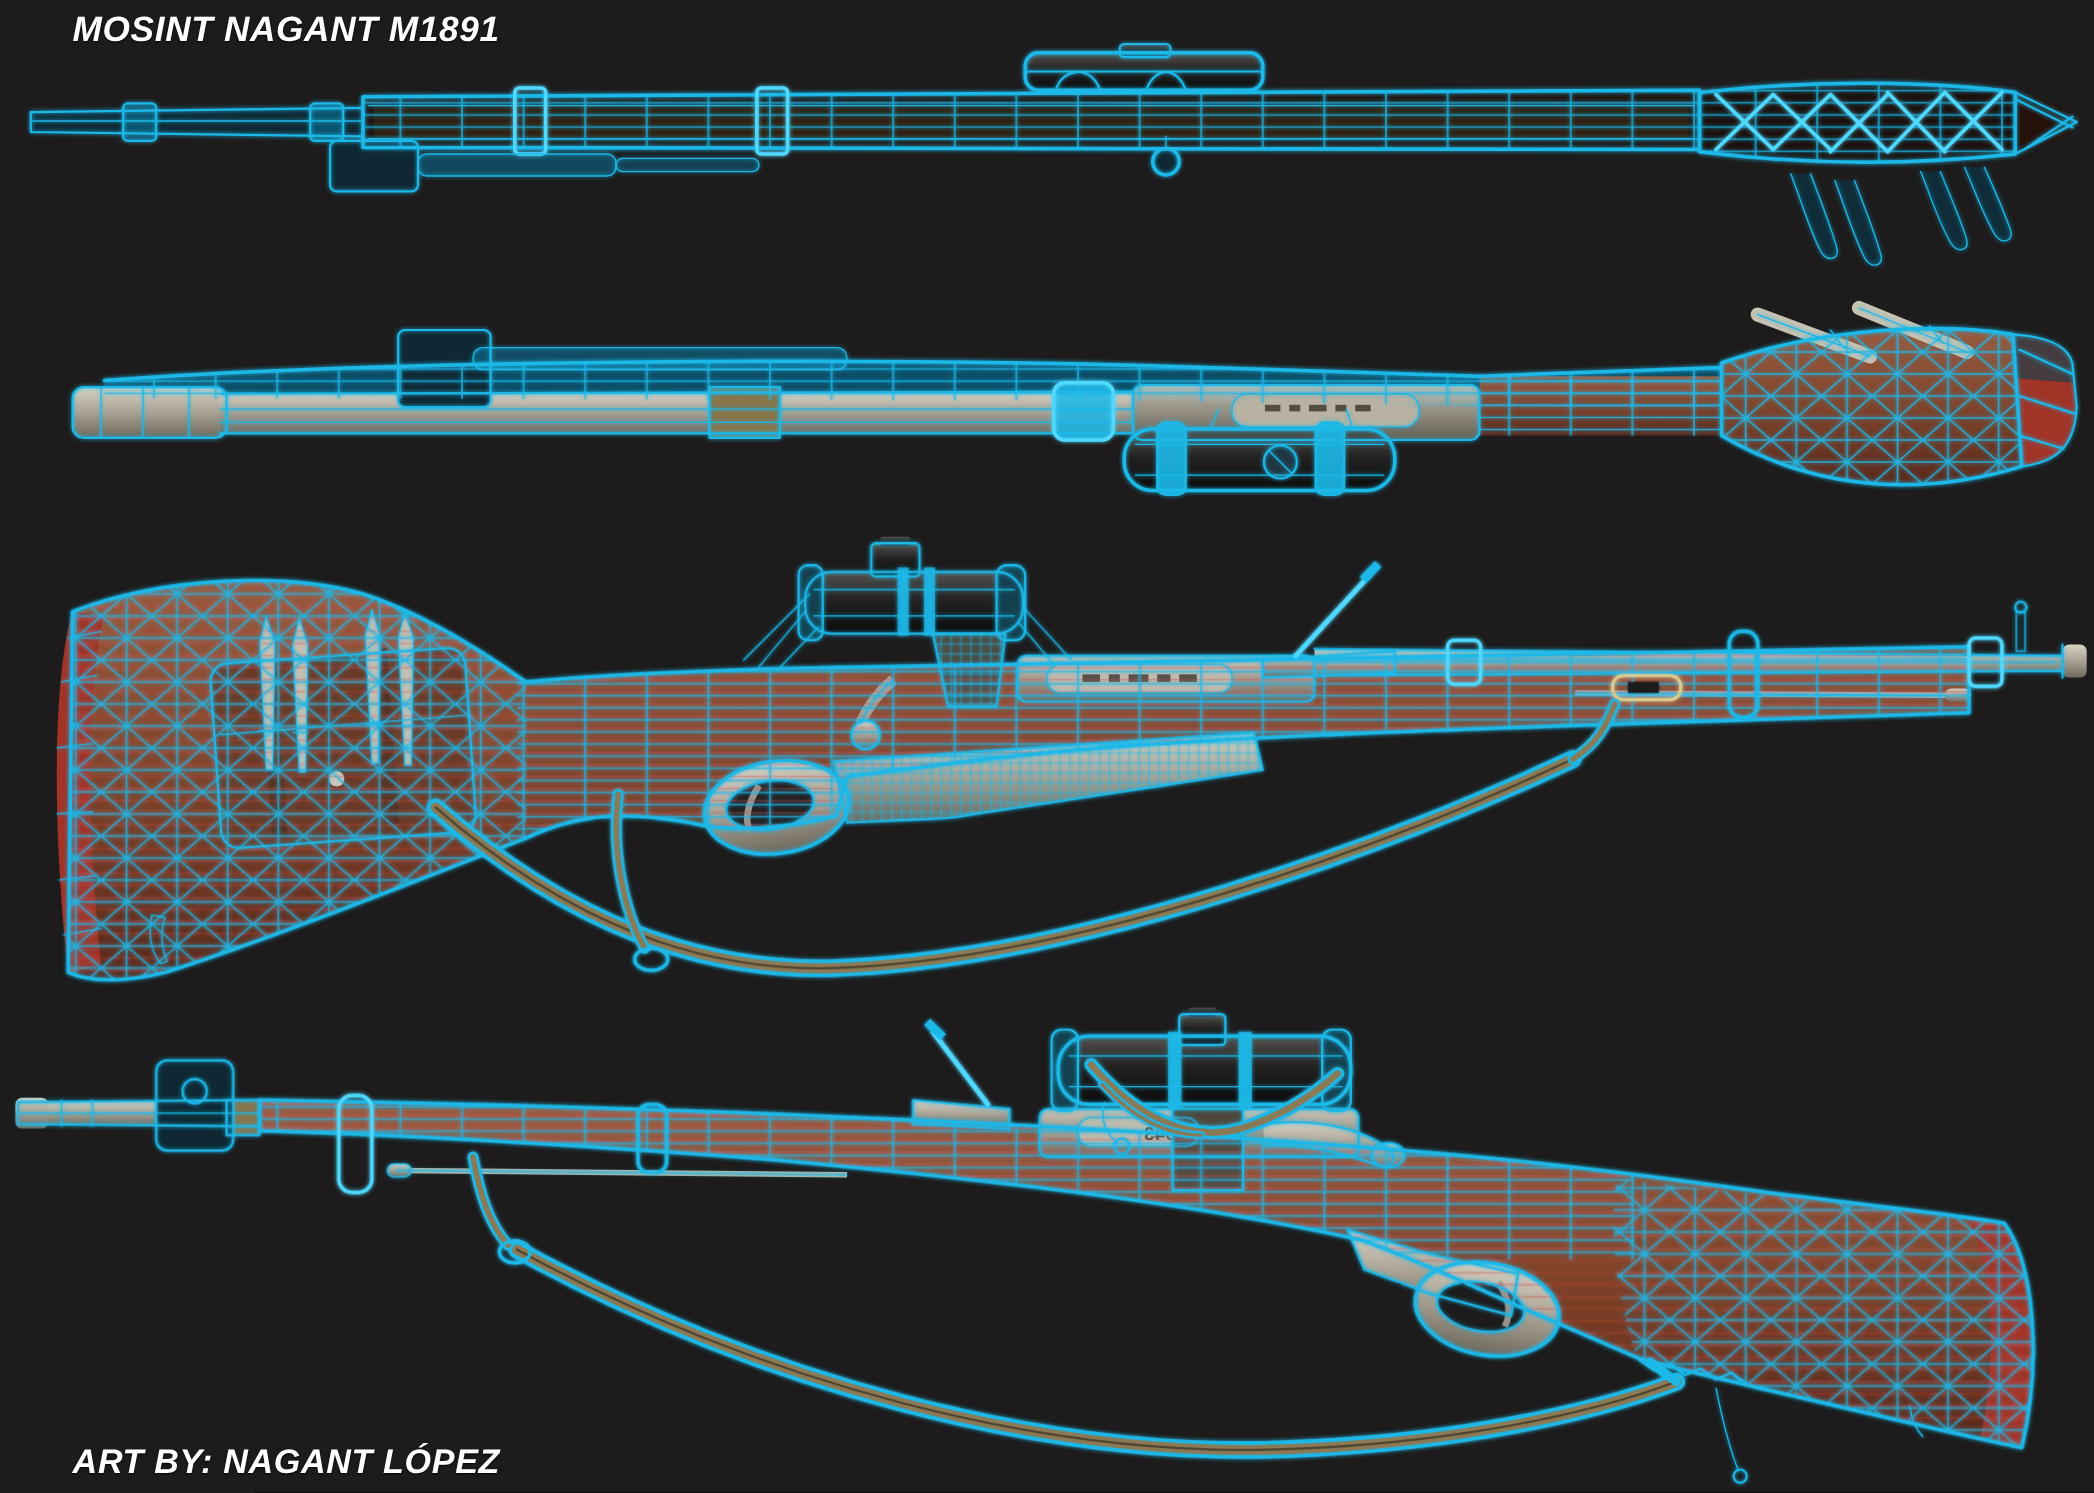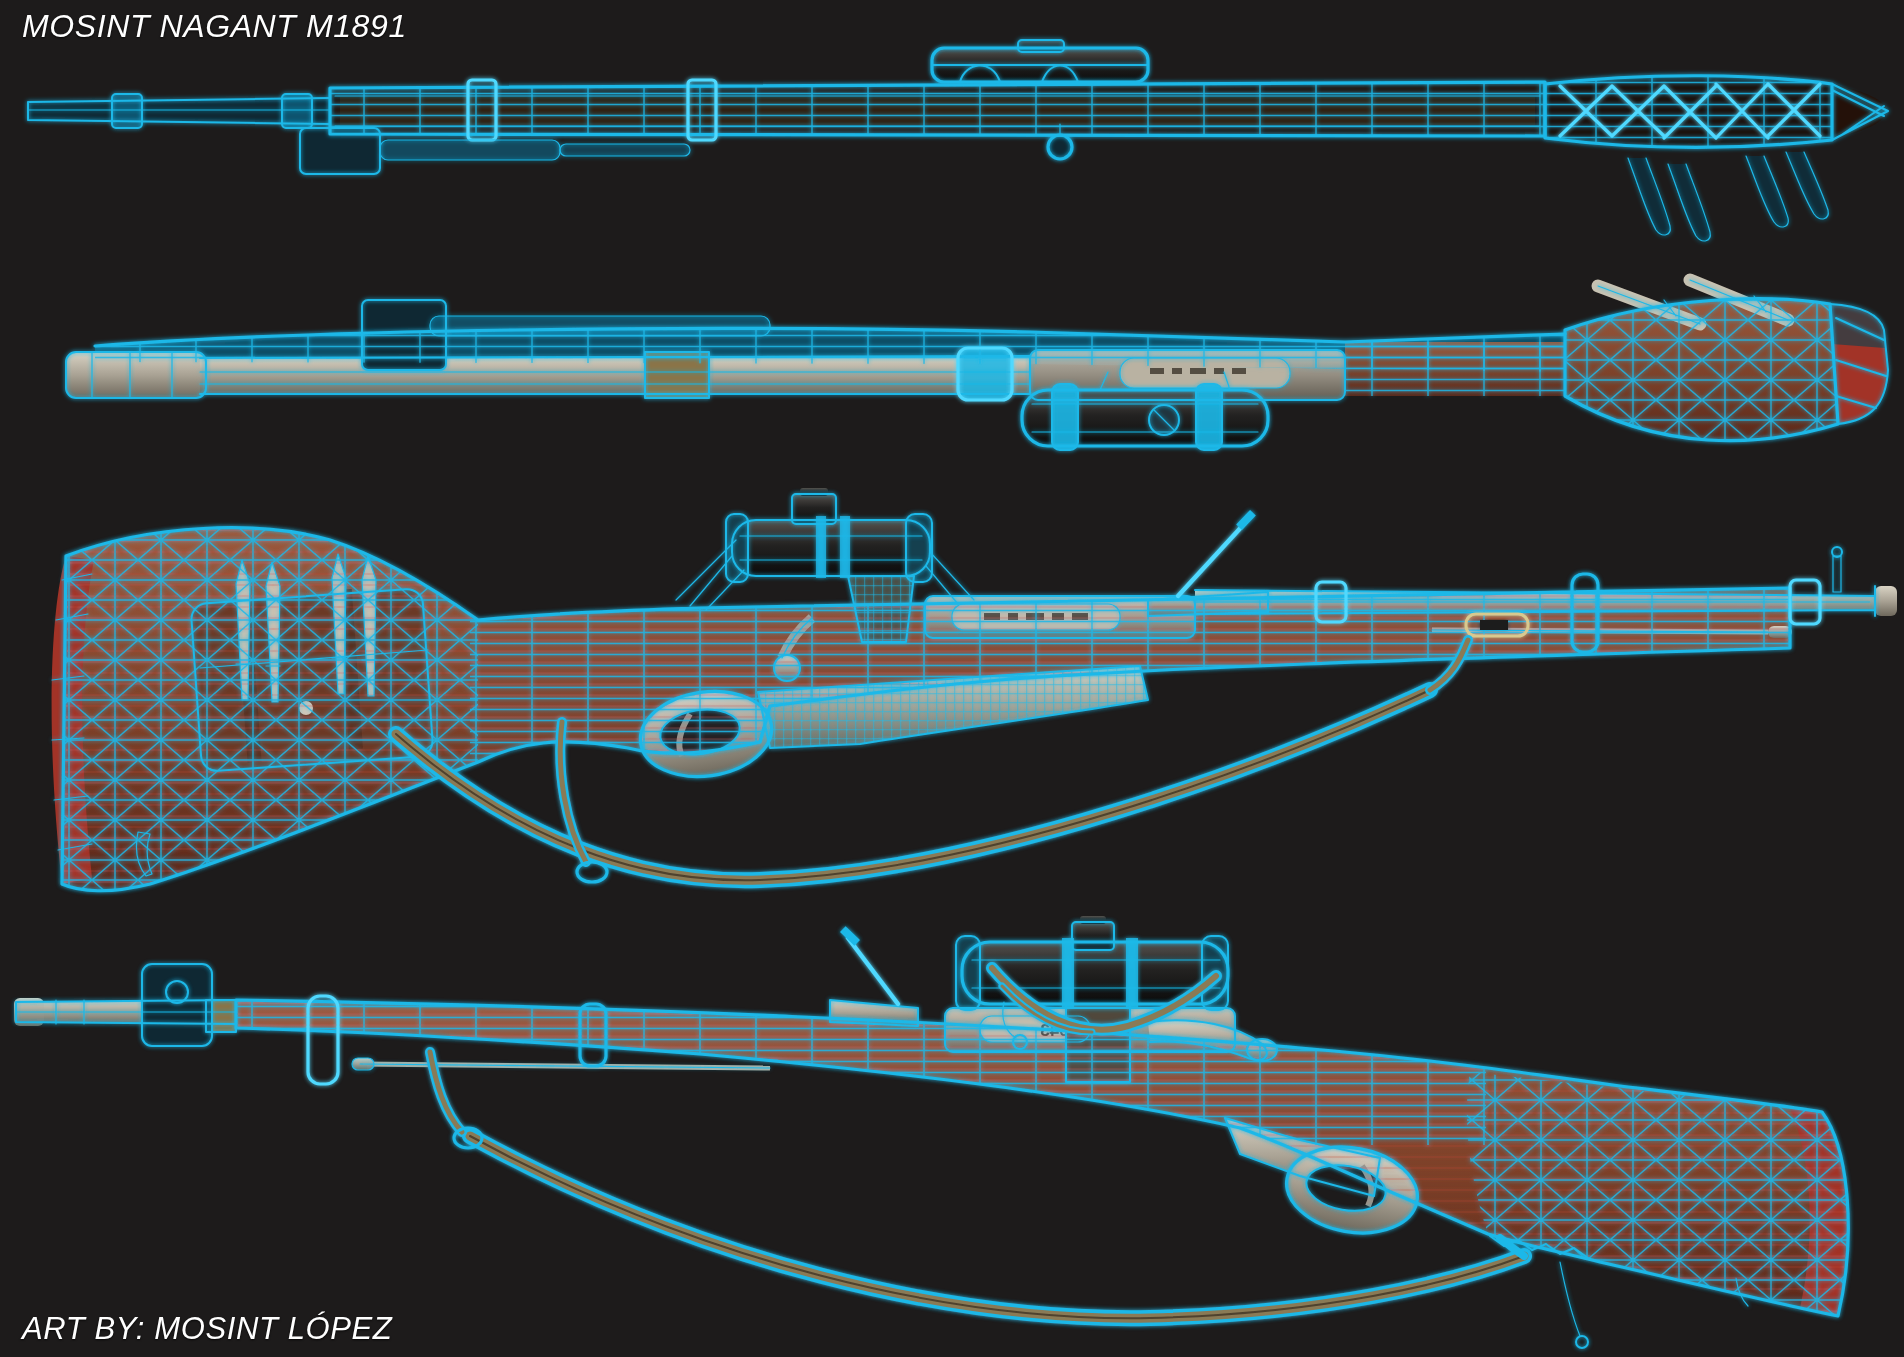--- a/index.html
+++ b/index.html
@@ -5,22 +5,22 @@
   :root{
     --c-background:#1d1b1b; --c-accent:#1cb8e8; --c-accent-bright:#4fd9ff; --c-accent-deep:#0b6f96;
     --c-wood:#8a4a33; --c-wood-dark:#5a2a1c; --c-wood-black:#1f110d; --c-leather:#6b3a26;
     --c-metal:#c9c3b4; --c-metal-dark:#6e685c; --c-brass:#8a7448; --c-scope-dark:#141414;
     --c-pad:#a23327; --c-sling:#8a7a55; --c-text:#ffffff;
   }
   html,body{margin:0;padding:0;background:#000;}
   .stage{position:relative;width:1904px;height:1357px;background:var(--c-background);overflow:hidden;
          font-family:"Liberation Sans", sans-serif;}
   .stage svg{position:absolute;inset:0;display:block;}
-  .caption{position:absolute;color:var(--c-text);font-style:italic;font-weight:400;letter-spacing:.6px;
-           text-shadow:0 1px 2px rgba(0,0,0,.8);white-space:nowrap;}
+  .caption{position:absolute;color:var(--c-text);font-style:italic;font-weight:700;letter-spacing:.6px;
+           text-shadow:0 1px 2px rgba(0,0,0,.8);white-space:nowrap;margin-left:44px;}
   .title{left:22px;top:8px;font-size:32px;}
   .credit{left:22px;bottom:10px;font-size:31px;}
 
   
   .wire{fill:none;stroke:var(--c-accent);stroke-width:2;stroke-linejoin:round;stroke-linecap:round}
   .w1{stroke-width:1.2}.w3{stroke-width:3.2}.w4{stroke-width:4.4}
   .wb{stroke:var(--c-accent-bright)}
   .pl{stroke:var(--c-accent);stroke-width:1.4;fill:none;opacity:.85}
   .plr{stroke:#c04432;stroke-width:1.2;fill:none;opacity:.4}
   .plg{stroke:var(--c-accent);stroke-width:.9;fill:none;opacity:.6}
@@ -383,14 +383,14 @@
       </g>
       <path class="wire" d="M1490,1236 l14,10 l14,-6 l14,10 l14,-6 l14,10 l14,-6 l14,10"></path>
       <path class="wire w1" d="M1560,1262 C1566,1292 1572,1316 1580,1336"></path>
       <circle class="wire" cx="1582" cy="1342" r="6"></circle>
       <path class="wire w1" d="M1736,1278 C1738,1292 1742,1300 1748,1306"></path>
     </g>
   </g>
 </svg>
 
 <div class="caption title">MOSINT NAGANT M1891</div>
-<div class="caption credit">ART BY: MOSINT LÓPEZ</div>
+<div class="caption credit">ART BY: NAGANT LÓPEZ</div>
 </div>
 
 </body></html>

